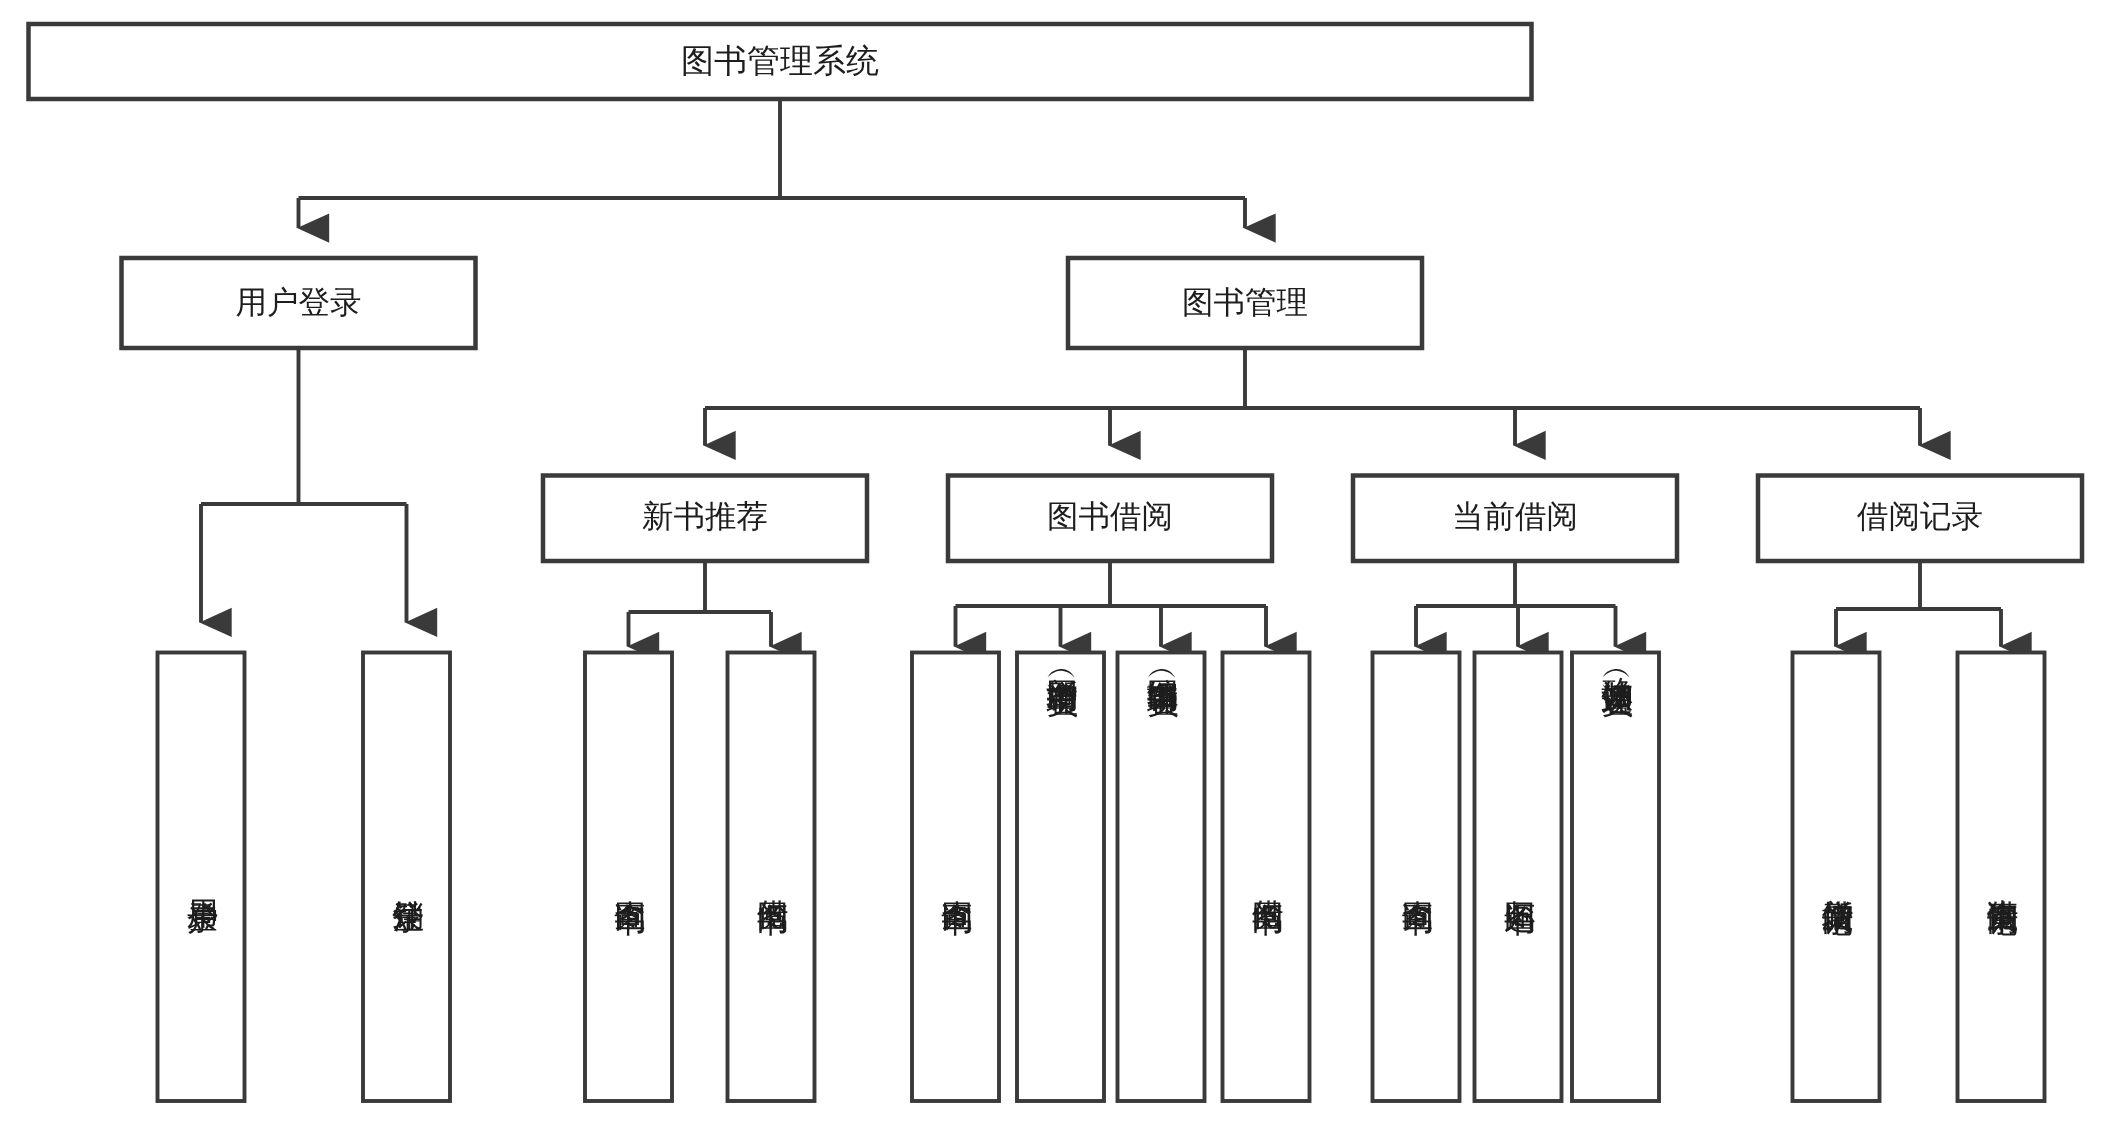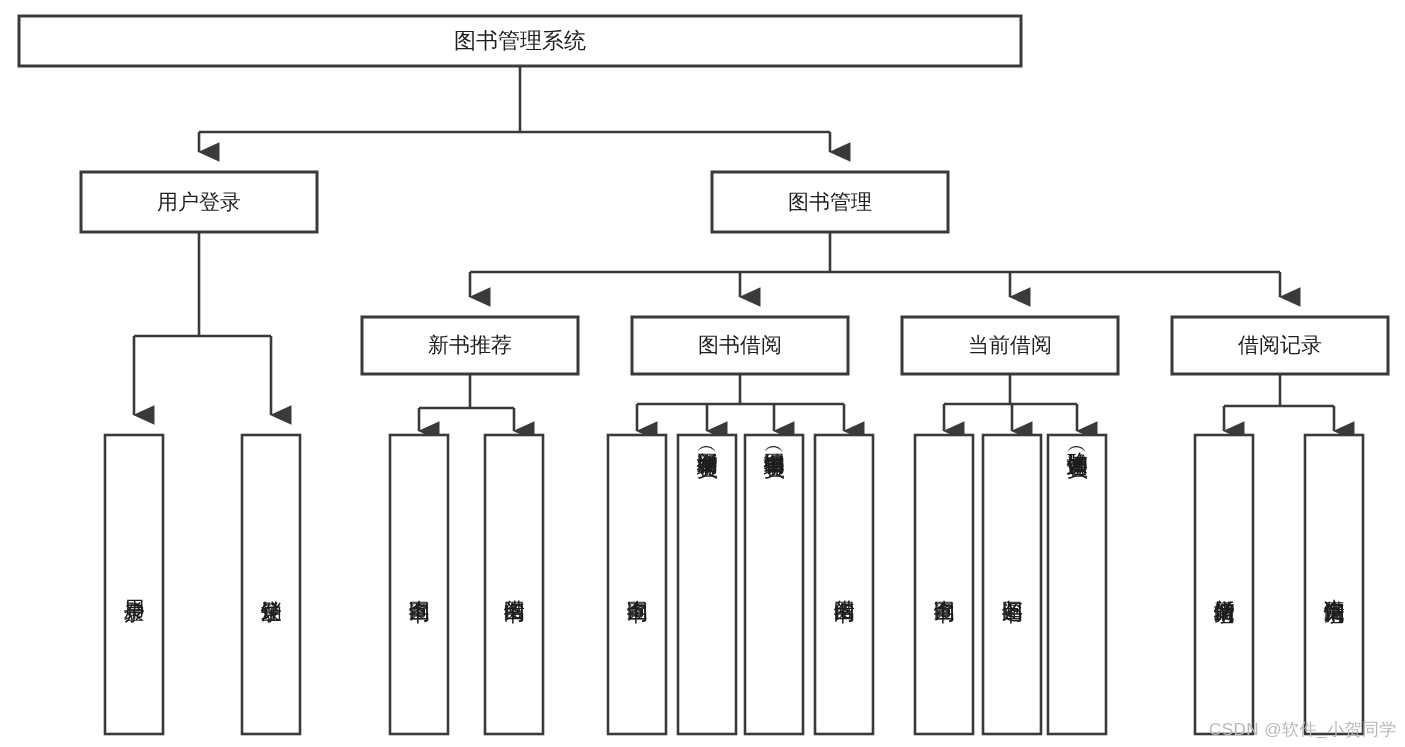--- a/index.html
+++ b/index.html
@@ -241,15 +241,14 @@
     <span class="vlabel">确认归还（管理员）</span>
   </div>
 
   <div class="vlabel-wrap" style="left:1195px; top:435px; width:58px; height:299px;">
     <span class="vlabel">新增借阅记录</span>
   </div>
   <div class="vlabel-wrap" style="left:1305px; top:435px; width:58px; height:299px;">
     <span class="vlabel">查询借阅记录</span>
   </div>
 
-  <div id="watermark">CSDN @软件_小贺同学</div>
 
 </div>
 
 </body></html>

